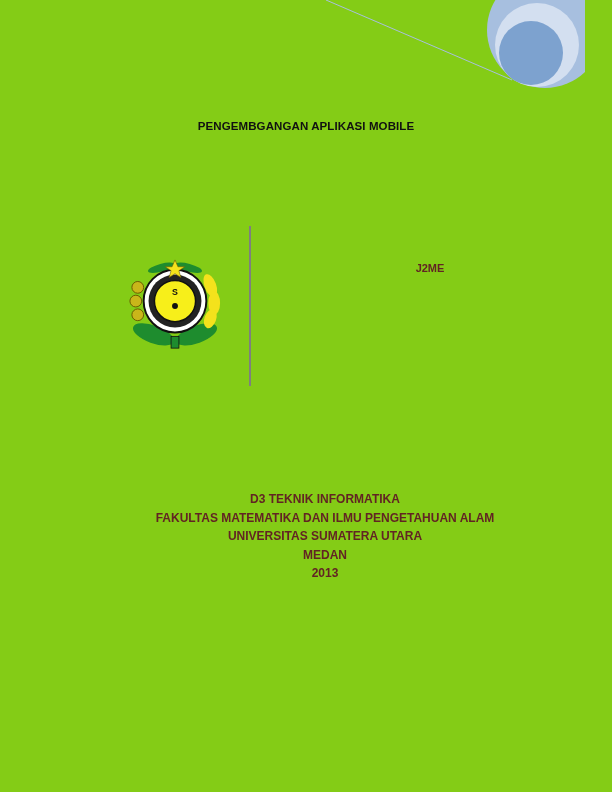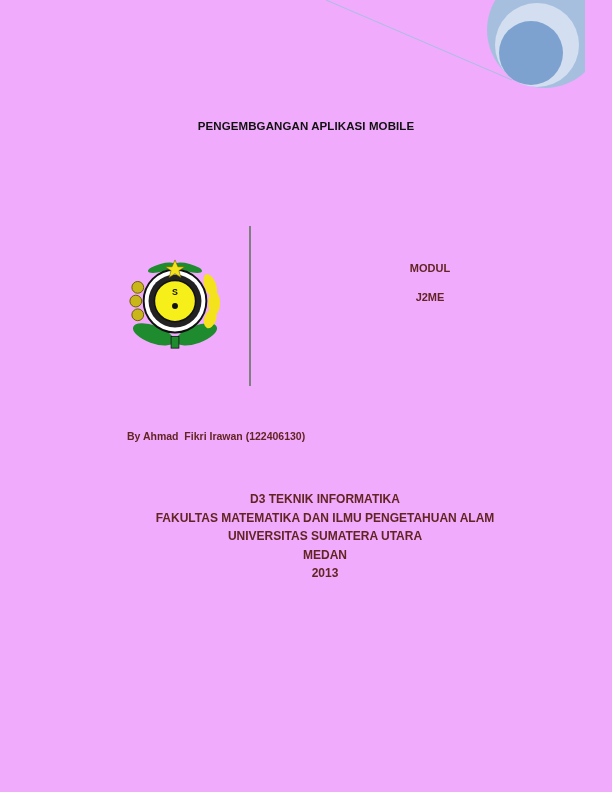--- a/index.html
+++ b/index.html
@@ -1,17 +1,17 @@
 <!DOCTYPE html>
 <html><head>
 <meta charset="utf-8">
 <style>
   html, body { margin: 0; padding: 0; background: #ffffff; }
   body { width: 612px; height: 792px; position: relative; overflow: hidden; font-family: "Liberation Sans", "DejaVu Sans", sans-serif; }
-  .page { position: absolute; left: 0; top: 0; width: 612px; height: 792px; background: #f0abfc; }
+  .page { position: absolute; left: 0; top: 0; width: 612px; height: 792px; background: #84cc16; }
   .deco { position: absolute; left: 0; top: 0; width: 612px; height: 100px; }
   .doc-title { position: absolute; left: 0; width: 612px; top: 120px; text-align: center; font-size: 11.5px; font-weight: bold; color: #111111; letter-spacing: 0.1px; }
   .logo { position: absolute; left: 126px; top: 256px; width: 98px; height: 98px; }
   .divider { position: absolute; left: 249px; top: 226px; width: 1.5px; height: 160px; background: #7f7f7f; }
   .module-block { position: absolute; left: 330px; top: 260px; width: 200px; text-align: center; color: #622423; font-weight: bold; font-size: 11px; }
   .module-block div { height: 29px; line-height: 16px; }
   .author { position: absolute; left: 127px; top: 430px; color: #622423; font-weight: bold; font-size: 10.5px; }
   .institution { position: absolute; left: 0; width: 650px; top: 490px; text-align: center; color: #622423; font-weight: bold; font-size: 12px; line-height: 18.5px; }
 </style>
 </head>
@@ -58,25 +58,23 @@
     <circle cx="50" cy="51" r="3" fill="#111"></circle>
 
     <polygon points="50,4 53,11 60,11 54,15 56,22 50,18 44,22 46,15 40,11 47,11" fill="#f4e21c" stroke="#6b5a00" stroke-width="0.6"></polygon>
 
     <rect x="46" y="82" width="8" height="12" fill="#1e8c2e" stroke="#111" stroke-width="0.8"></rect>
   </svg>
 
   <div class="divider"></div>
 
   <div class="module-block">
-    <div>MODUL</div>
     <div>J2ME</div>
   </div>
 
-  <div class="author" style="white-space: pre;">By Ahmad  Fikri Irawan (122406130)</div>
 
   <div class="institution">
     <div>D3 TEKNIK INFORMATIKA</div>
     <div>FAKULTAS MATEMATIKA DAN ILMU PENGETAHUAN ALAM</div>
     <div>UNIVERSITAS SUMATERA UTARA</div>
     <div>MEDAN</div>
     <div>2013</div>
   </div>
 
 </div>

